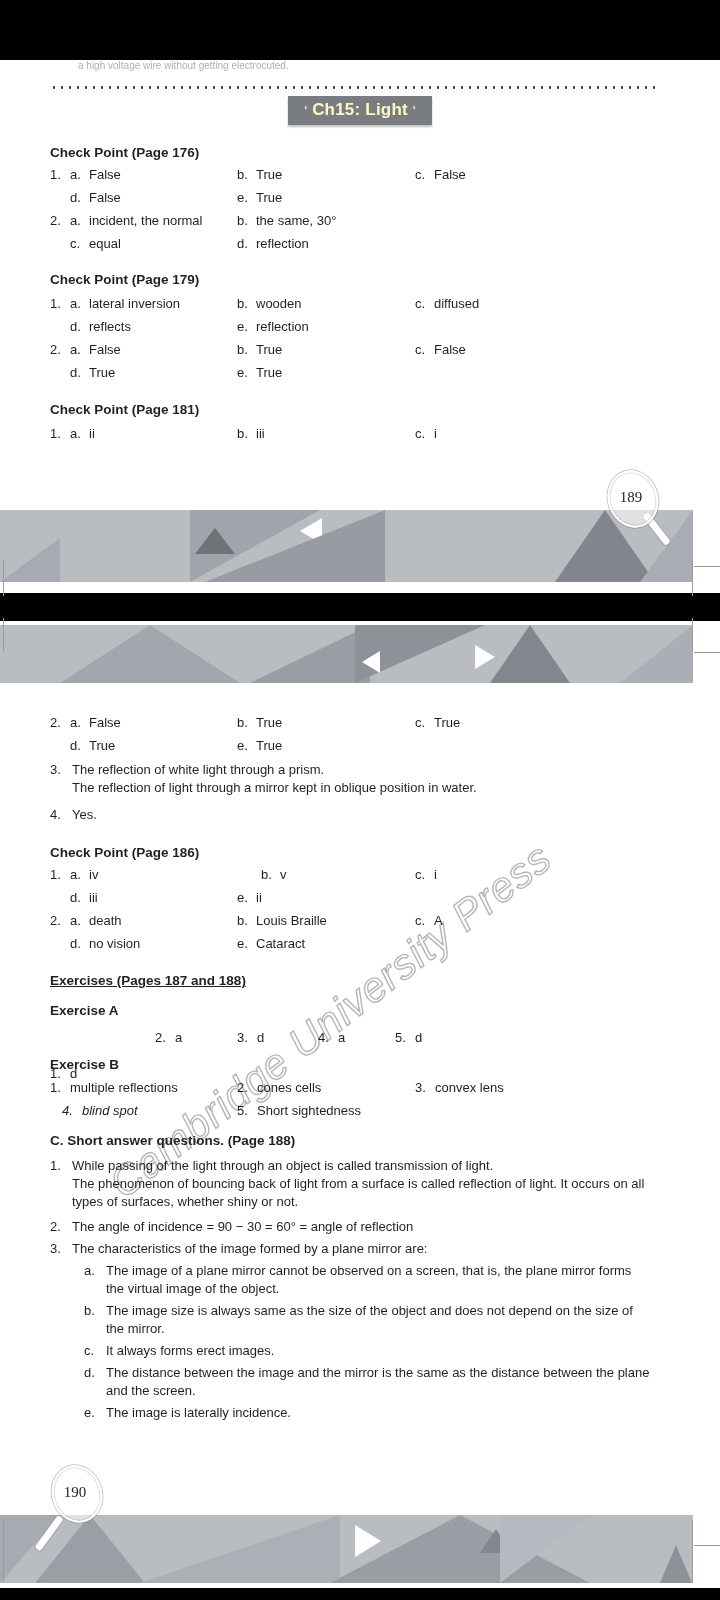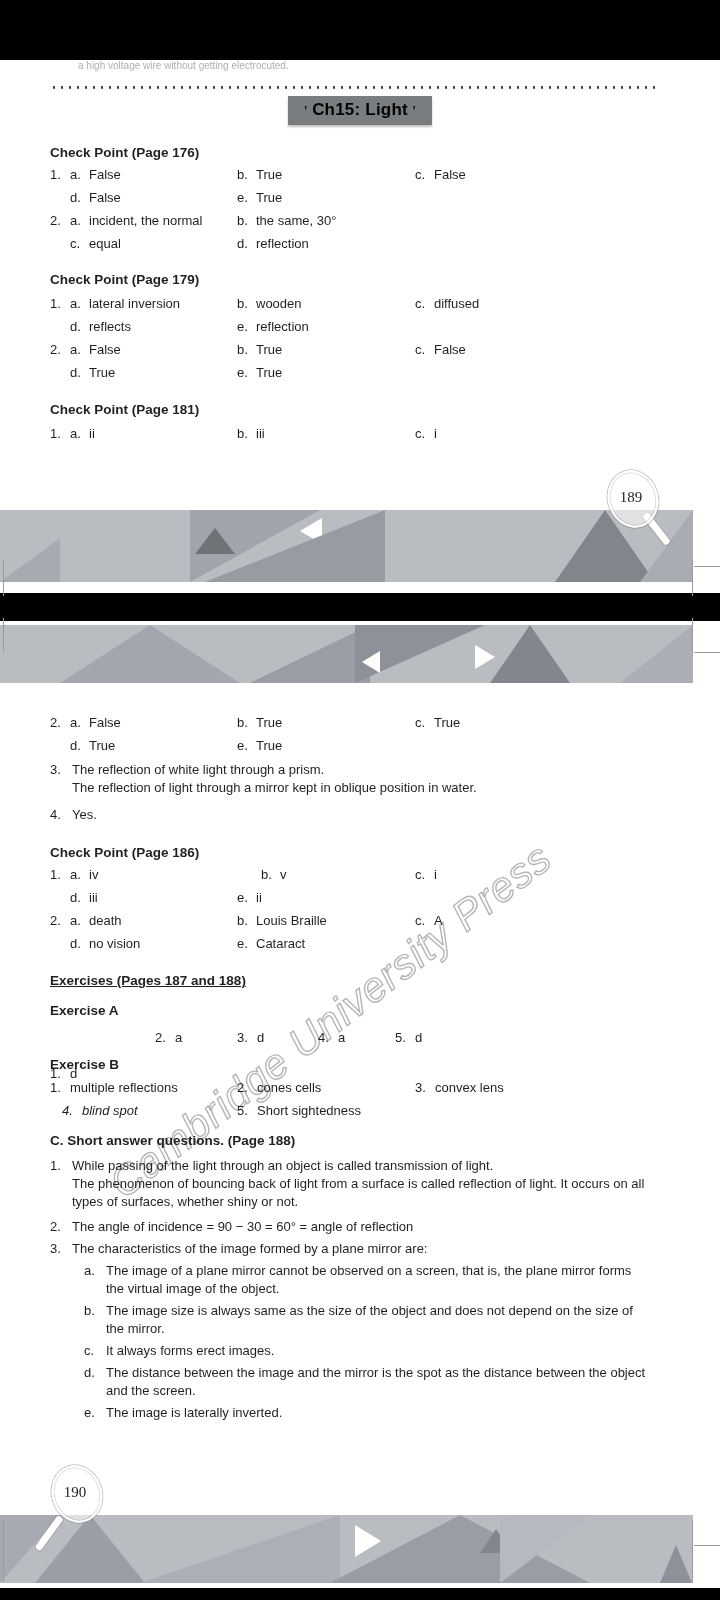--- a/index.html
+++ b/index.html
@@ -86,21 +86,21 @@
   
   .chapter-badge-wrap {
     position: absolute;
     left: 0; top: 96px;
     width: 720px;
     text-align: center;
   }
   .chapter-badge {
     display: inline-block;
     background: #7a7d80;
-    color: #000000;
+    color: #fef9c3;
     font-weight: 700;
     font-size: 17px;
     letter-spacing: .2px;
     padding: 4px 16px 5px 16px;
     box-shadow: 0 2px 2px rgba(0,0,0,.25);
   }
   .badge-tick {
     font-weight: 700;
     font-size: 12px;
     opacity: .85;
@@ -501,26 +501,26 @@
       <span class="bd">The image size is always same as the size of the object and does not depend on the size of the mirror.</span>
     </div>
 
     <div class="hang" style="left:84px; top:1342px; width:568px;">
       <span class="mk">c.</span>
       <span class="bd">It always forms erect images.</span>
     </div>
 
     <div class="hang" style="left:84px; top:1364px; width:568px;">
       <span class="mk">d.</span>
-      <span class="bd">The distance between the image and the mirror is the spot as the distance between the object and the screen.</span>
+      <span class="bd">The distance between the image and the mirror is the same as the distance between the plane and the screen.</span>
     </div>
 
     <div class="hang" style="left:84px; top:1404px; width:568px;">
       <span class="mk">e.</span>
-      <span class="bd">The image is laterally inverted.</span>
+      <span class="bd">The image is laterally incidence.</span>
     </div>
 
   </div>
 
   <div class="edge-rule edge-v-left-a"></div>
   <div class="edge-rule edge-v-left-b"></div>
   <div class="edge-rule edge-v-right-a"></div>
   <div class="edge-rule edge-v-right-b"></div>
   <div class="edge-rule edge-h-right-a"></div>
   <div class="edge-rule edge-h-right-b"></div>

